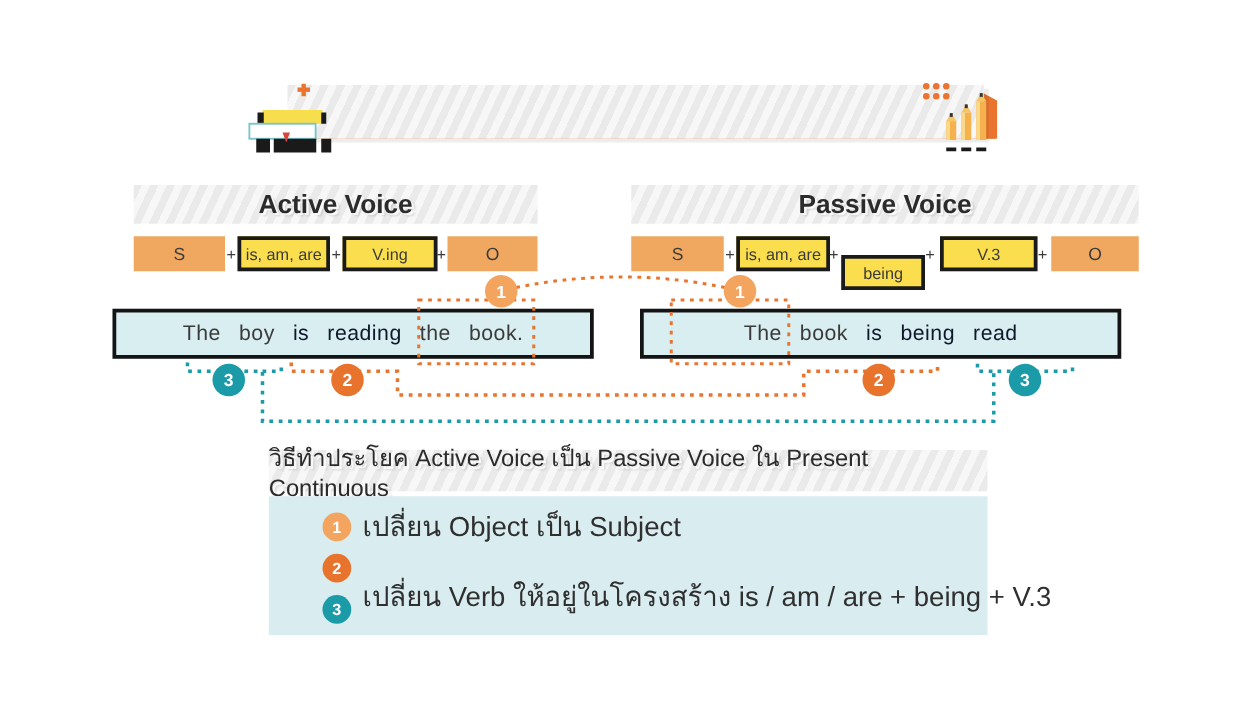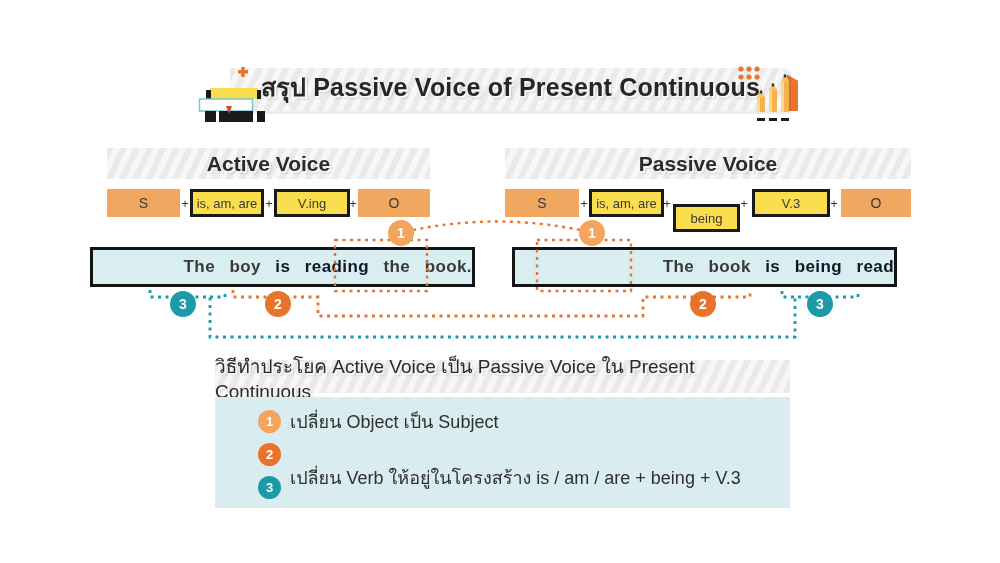--- a/index.html
+++ b/index.html
@@ -31,53 +31,52 @@
   
   .fbox{top:189px;height:28px;display:flex;align-items:center;justify-content:center;
     font-size:14px;color:#3a3a3a;}
   .fbox.orange{background:#F0A860;}
   .fbox.yellow{background:#FADE4E;border:3px solid #1a1a1a;height:22px;font-size:13px;}
   .fplus{top:189px;height:28px;display:flex;align-items:center;justify-content:center;
     font-size:13px;color:#3a3a3a;width:8px;}
 
   
   .sentence{top:247px;width:379px;height:34px;background:#D9EEF1;border:3px solid #141414;
-    display:flex;align-items:center;justify-content:flex-end;
-    font-size:17px;font-weight:700;color:#3a3a3a;letter-spacing:0.4px;word-spacing:0.55em;white-space:pre;}
+    display:flex;align-items:center;justify-content:center;
+    font-size:17px;font-weight:400;color:#3a3a3a;letter-spacing:0.4px;word-spacing:0.55em;white-space:pre;}
   .sentence .hl{color:#0f172a;}
 
   
   .ncirc{width:26px;height:26px;border-radius:50%;display:flex;align-items:center;justify-content:center;
     color:#ffffff;font-size:14px;font-weight:bold;}
   .c-lorange{background:#F3A55F;}
   .c-orange{background:#E8732C;}
   .c-teal{background:#1B9AA8;}
 
   
   .howto-hdr{left:215px;top:360px;width:575px;height:33px;display:flex;align-items:center;justify-content:center;
     font-size:19px;font-weight:normal;color:#2b2b2b;
     text-shadow:2px 2px 0 rgba(255,255,255,0.8),3px 3px 2px rgba(0,0,0,0.15);}
   .howto-panel{left:215px;top:397px;width:575px;height:111px;background:#D9EDF0;}
   .step-badge{width:23px;height:23px;border-radius:50%;display:flex;align-items:center;justify-content:center;
     color:#fff;font-size:13px;font-weight:bold;left:258px;}
   .step-text{left:290px;height:23px;display:flex;align-items:center;
-    font-size:18px;color:#2f2f2f;}
+    font-size:22px;color:#2f2f2f;}
 
   svg{display:block;}
   .overlay{pointer-events:none;}
 </style>
 </head>
 <body>
 
 <div class="stage">
 
   <div class="abs banner-bar"></div>
   <div class="abs banner-fold"></div>
   <div class="abs banner stripes"></div>
-  <div class="abs banner-title">สรุป Passive Voice of Present Continuous</div>
 
   <svg class="abs" style="left:196px;top:64px;" width="78" height="62" viewBox="0 0 78 62">
     <rect x="42" y="6" width="10" height="3.5" fill="#E8742F"></rect>
     <rect x="45.2" y="3" width="3.5" height="10" fill="#E8742F"></rect>
     <rect x="14" y="24" width="48" height="11" fill="#F7DE4D"></rect>
     <rect x="10" y="26" width="5" height="9" fill="#1a1a1a"></rect>
     <rect x="61" y="26" width="4" height="9" fill="#1a1a1a"></rect>
     <rect x="3.5" y="35" width="53" height="12" fill="#ffffff" stroke="#7BC4CC" stroke-width="1.5"></rect>
     <rect x="9" y="47" width="11" height="11" fill="#1a1a1a"></rect>
     <rect x="23" y="47" width="34" height="11" fill="#1a1a1a"></rect>

